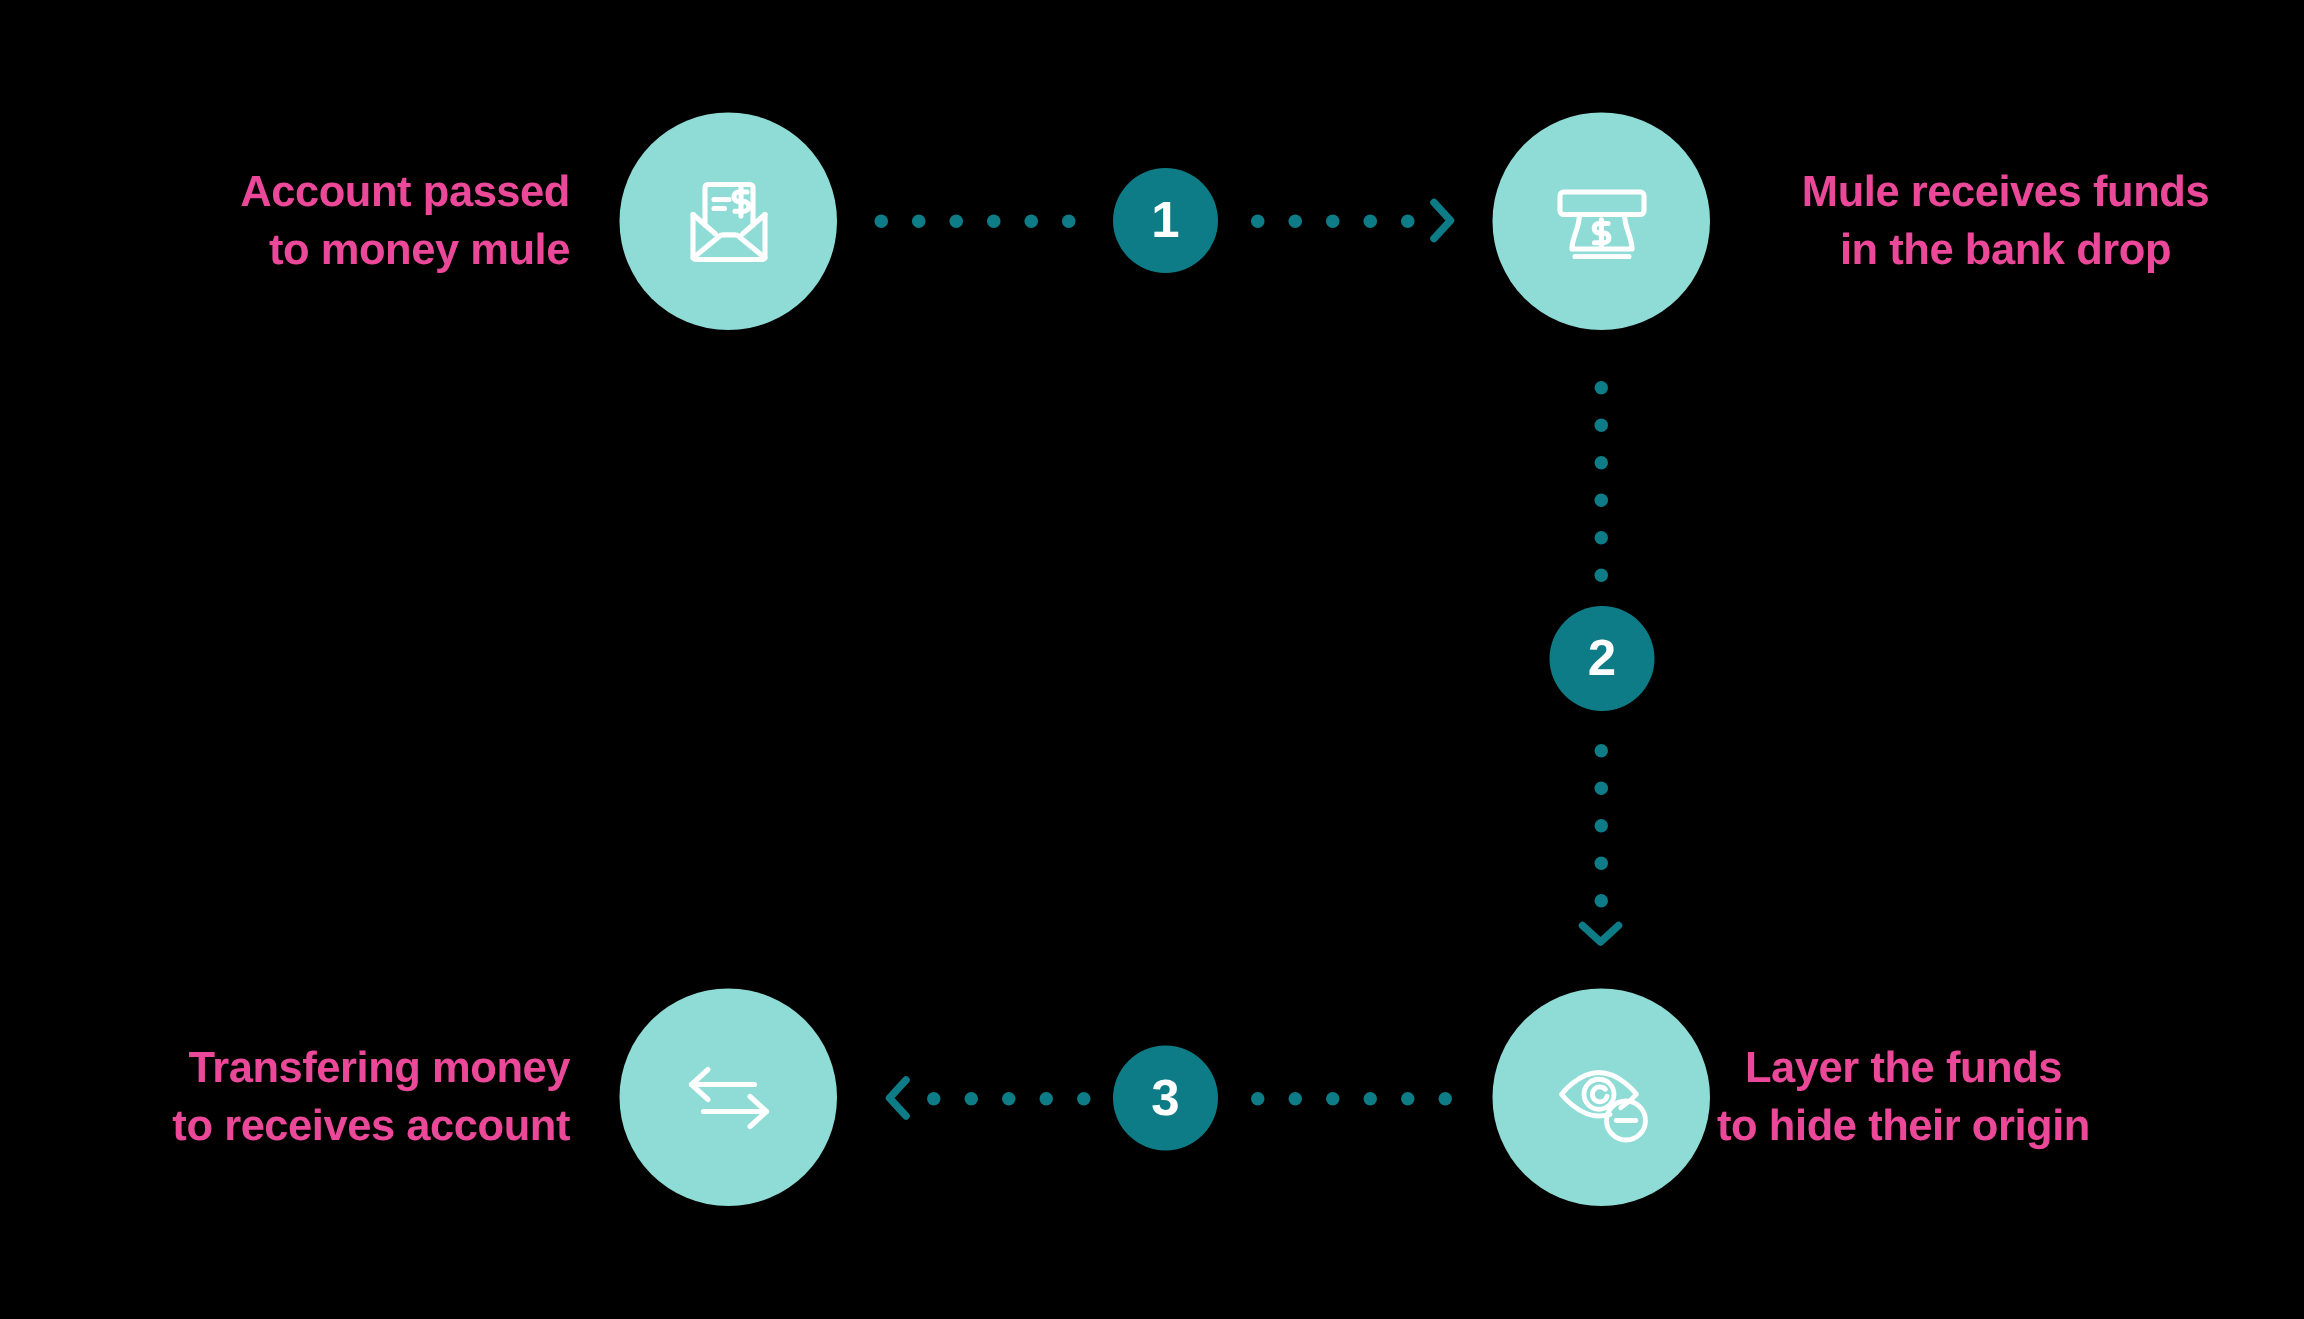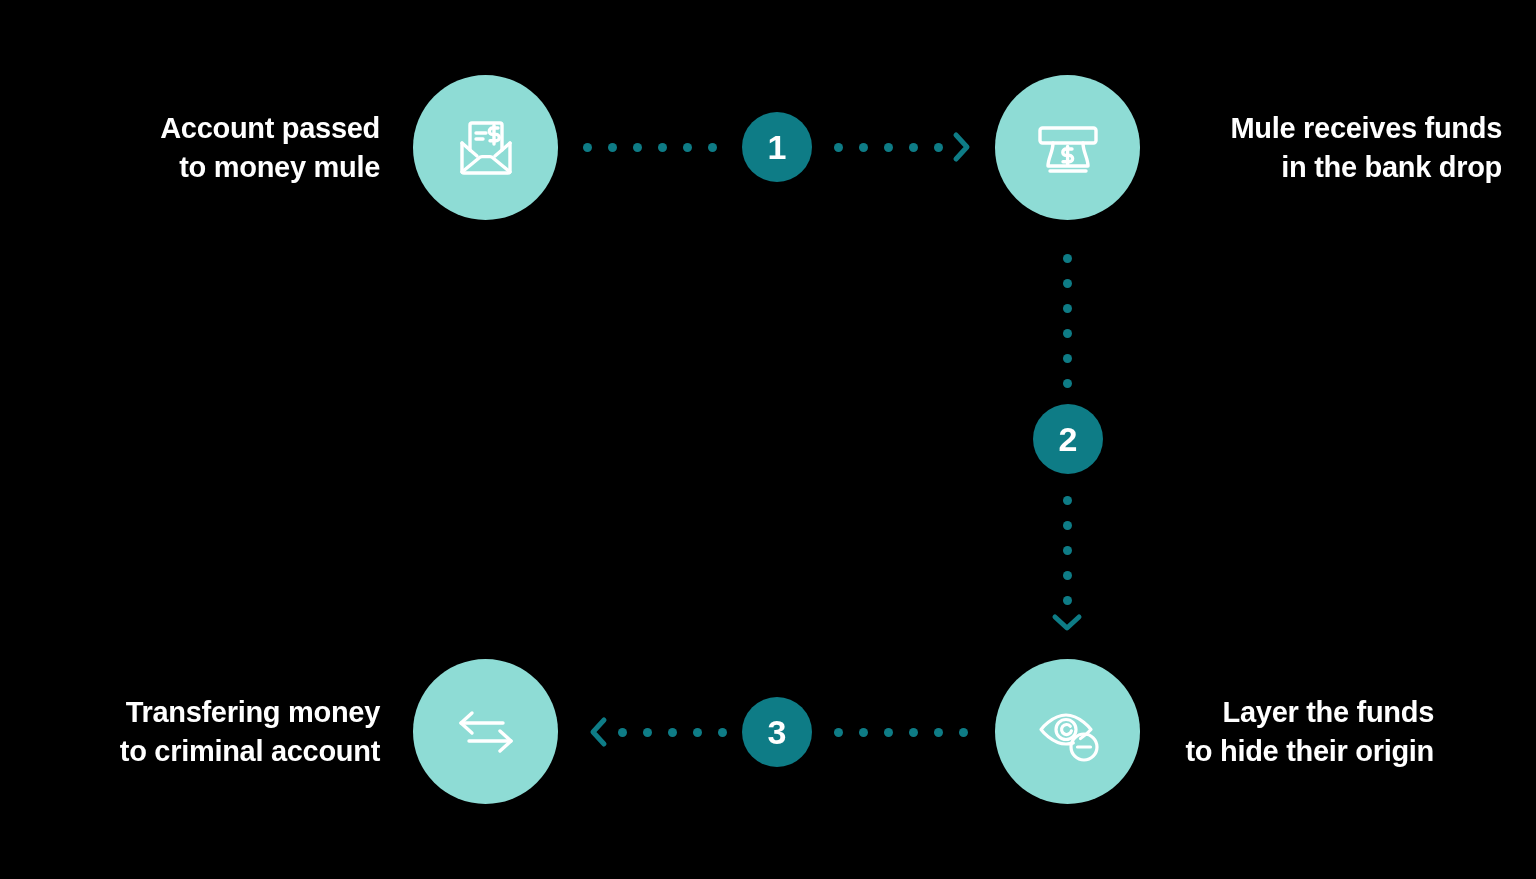--- a/index.html
+++ b/index.html
@@ -32,26 +32,26 @@
     justify-content: center;
   }
   .node-circle svg { display: block; }
 
   
   .node-label {
     position: absolute;
     font-size: 29px;
     font-weight: bold;
     line-height: 39px;
-    color: #ffffff;
+    color: #ec4899;
     letter-spacing: -0.3px;
     white-space: pre-line;
   }
   .label-right-align { text-align: right; }
-  .label-left-align  { text-align: right; }
+  .label-left-align  { text-align: center; }
 
   
   .step-badge {
     position: absolute;
     width: 70px;
     height: 70px;
     border-radius: 50%;
     background: #0e7c86;
     display: flex;
     align-items: center;
@@ -226,15 +226,15 @@
         <path d="M57 31 H15"></path>
         <path d="M26 21 L15 31 L26 41"></path>
 
         <path d="M23 49 H65"></path>
         <path d="M54 39 L65 49 L54 59"></path>
       </svg>
     </span>
   </div>
 
   <div class="node-label label-right-align" style="left:40px; top:693px; width:340px;">Transfering money
-to criminal account</div>
+to receives account</div>
 
 </div>
 
 </body></html>

